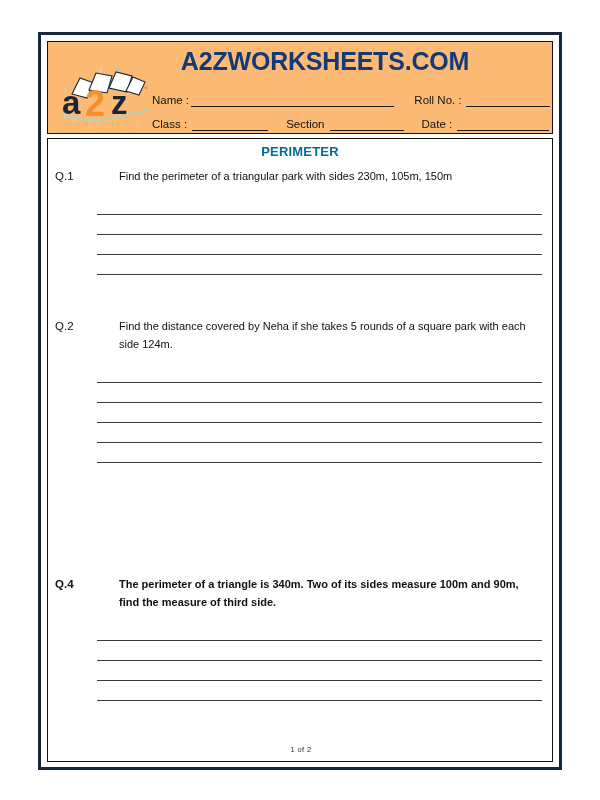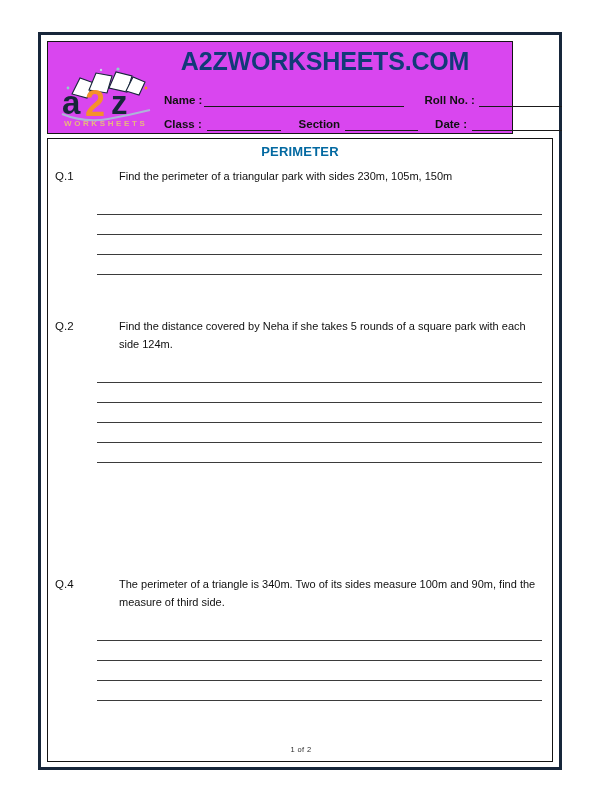--- a/index.html
+++ b/index.html
@@ -28,24 +28,24 @@
     height: 738px;
     border: 3px solid #17263a;
     background: #ffffff;
   }
 
   
   .header-box {
     position: absolute;
     left: 47px;
     top: 41px;
-    width: 466px;
+    width: 506px;
     height: 93px;
     border: 1px solid #141414;
-    background: #d946ef;
+    background: #fdba74;
   }
 
   .site-title {
     position: absolute;
     left: 0;
     top: 5px;
     width: 506px;
     text-align: center;
     padding-left: 48px;
     font-size: 25px;
@@ -61,27 +61,26 @@
     left: 8px;
     top: 22px;
     width: 98px;
     height: 66px;
   }
   .logo svg { display: block; }
 
   
   .fields {
     position: absolute;
-    left: 116px;
+    left: 104px;
     top: 44px;
     width: 398px;
     height: 48px;
     font-size: 11.5px;
     color: #101010;
-    font-weight: bold;
   }
   .field-row {
     position: absolute;
     left: 0;
     width: 398px;
     height: 21px;
     display: flex;
     align-items: flex-end;
   }
   .field-row.r1 { top: 0px; }
@@ -123,21 +122,21 @@
     font-weight: bold;
     color: #0369a1;
     letter-spacing: 0.2px;
   }
 
   
   .q-block { position: absolute; left: 0; width: 506px; }
   #q-block-0 { top: 28px; }
   #q-block-1 { top: 148px; margin-top: 30px; }
   #q-block-2 { top: 312px; }
-  #q-block-3 { top: 436px; }
+  #q-block-3 { top: 436px; font-weight: bold; }
 
   .q-row {
     display: flex;
     align-items: flex-start;
     padding-left: 7px;
     gap: 24px;
   }
   .q-num {
     width: 40px;
     flex: 0 0 40px;

